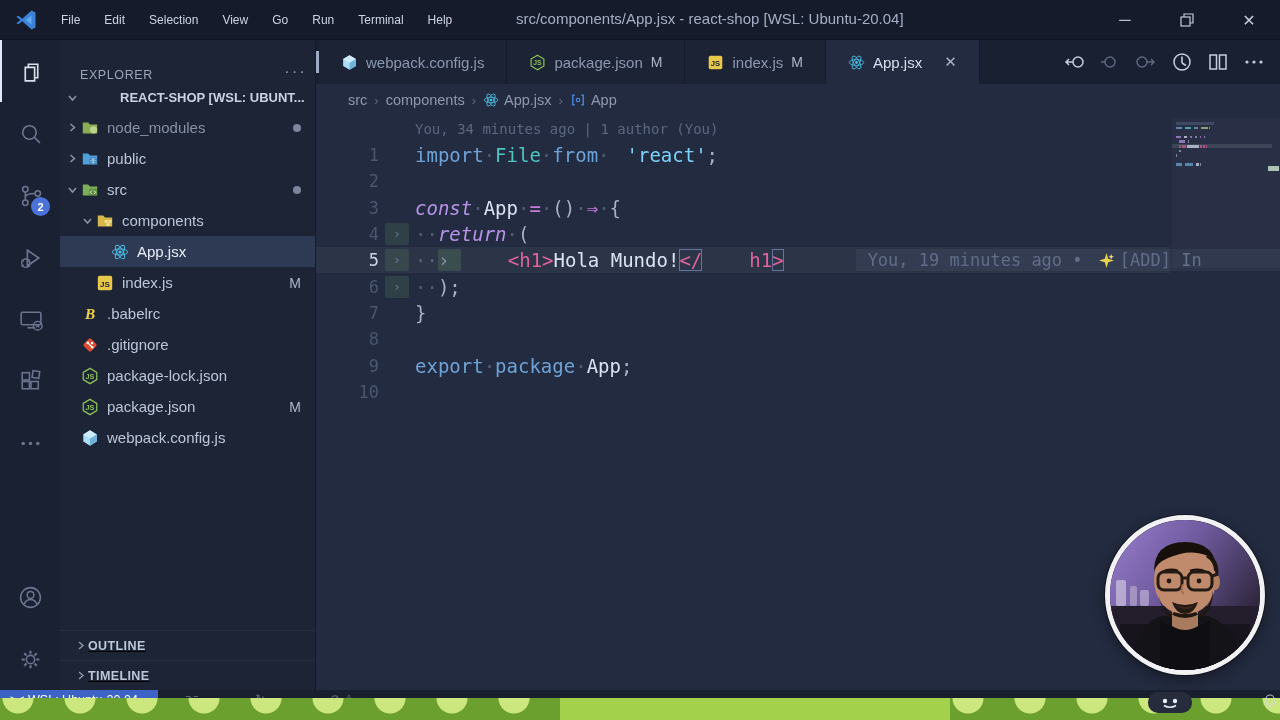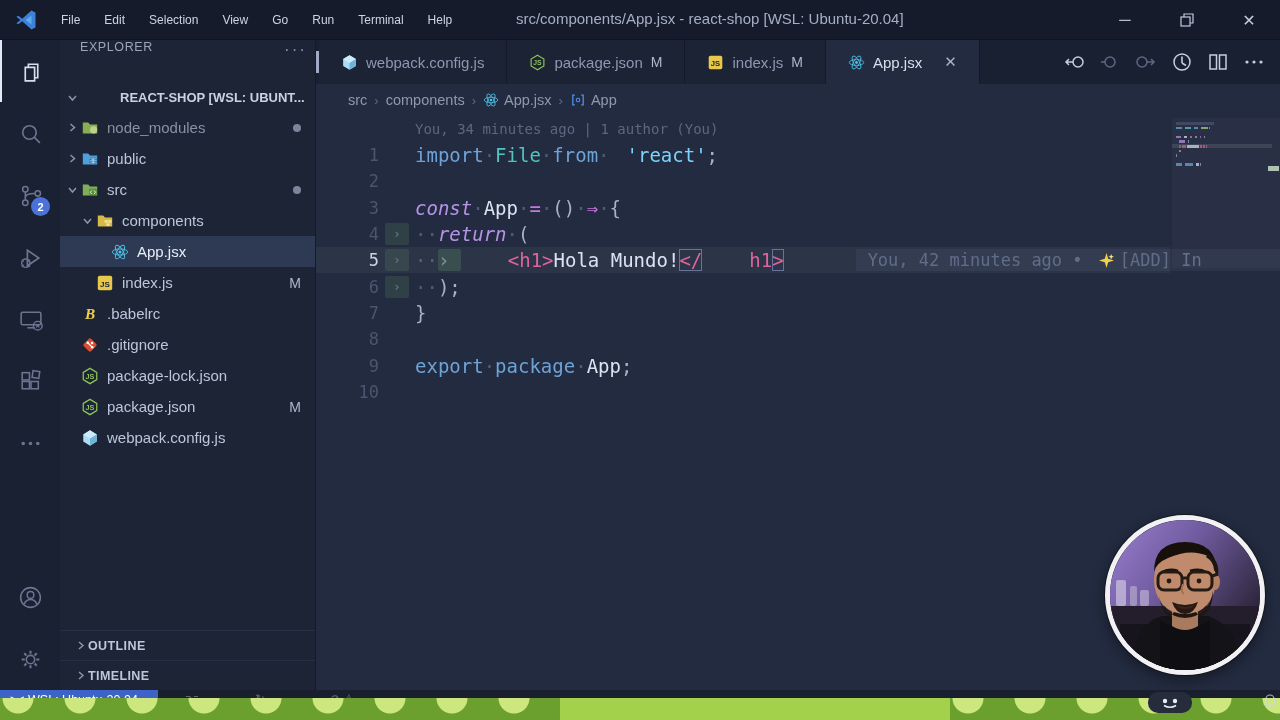--- a/index.html
+++ b/index.html
@@ -27,36 +27,36 @@
   .ab-item { width:60px; height:62px; display:flex; align-items:center; justify-content:center;
              position:relative; color:#6b7590; }
   .ab-item.active { color:#d8dfeb; border-left:2px solid #e4eaf5; }
   .ab-badge { position:absolute; right:10px; bottom:10px; min-width:19px; height:19px; border-radius:10px;
               background:#4a72d8; color:#fff; font-size:11px; font-weight:bold;
               display:flex; align-items:center; justify-content:center; padding:0 4px; }
   .ab-spacer { flex:1; }
 
   
   #sidebar { width:255px; background:#1c2435; display:flex; flex-direction:column; position:relative; }
-  #sidebar-header { height:42px; display:flex; align-items:flex-start; padding:0 8px 0 20px; }
+  #sidebar-header { height:42px; display:flex; align-items:flex-end; padding:0 8px 0 20px; }
   #sidebar-title { color:#9aa5ba; font-size:12.5px; letter-spacing:.6px; flex:1; }
   #sidebar-more { color:#8a94aa; font-size:17px; letter-spacing:2px; }
   #project-row { height:30px; display:flex; align-items:center; padding-left:4px; }
   #project-name { color:#c9d2e2; font-weight:bold; font-size:13px; white-space:nowrap;
                   overflow:hidden; text-overflow:ellipsis; width:210px;margin-left:40px; }
   .chev { width:16px; height:16px; flex:0 0 16px; display:flex; align-items:center; justify-content:center; color:#8a94aa;}
   #filetree { position:relative; }
   .tree-row { height:31px; display:flex; align-items:center; font-size:15px; color:#bcc6da; position:relative; }
   .tree-row.selected { background:#2e3a54; color:#e8edf6; }
   .tree-row.dim { color:#8791a6; }
   .tree-icon { width:20px; height:20px; flex:0 0 20px; margin-right:7px; display:flex; align-items:center; justify-content:center;}
   .tree-label { white-space:nowrap; overflow:hidden; text-overflow:ellipsis; flex:1; }
   .tree-badge { color:#aeb8cc; font-size:14px; margin-right:14px; }
   .tree-dot { width:8px; height:8px; border-radius:50%; background:#7b869c; margin-right:14px; }
-  #sidebar-bottom { position:absolute; left:0; right:0; bottom:0; }
+  #sidebar-bottom { position:absolute; left:0; right:0; bottom:0;text-decoration:underline; }
   .side-section { height:30px; border-top:1px solid #272f44; display:flex; align-items:center; padding-left:12px; }
   .side-section b { color:#bcc7d9; font-size:12.5px; letter-spacing:.4px; }
 
   
   #editor { flex:1; position:relative; background:#232b40; border-left:1px solid #141a28; overflow:hidden;}
   #tabbar { height:44px; background:#182032; display:flex; align-items:stretch; }
   .tab-edge { width:3px; height:22px; background:#9fabc4; align-self:center; }
   .tab { display:flex; align-items:center; padding:0 22px; gap:8px; font-size:15px; color:#8d98b0;
          background:#1b2334; border-right:1px solid #141a28; white-space:nowrap; }
   .tab.active { background:#232b40; color:#d8dfee; }
@@ -555,21 +555,21 @@
               <span>›</span>
             </div>
             <div class="codetext"><span class="tk-ws">··</span><span class="tk-kwi">return</span><span class="tk-ws">·</span><span class="tk-pn">(</span></div>
           </div>
           <div class="cl-row current">
             <div class="gutter">5</div>
             <div class="gmark on">
               <span>›</span>
             </div>
             <div class="codetext"><span class="tk-ws">··</span><span class="inline-mark">› </span><span class="tk-tag">&lt;h1&gt;</span><span class="tk-tx">Hola Mundo!</span><span class="tk-tagb">&lt;/</span><span class="tk-tag">h1</span><span class="tk-tagb">&gt;</span></div>
-            <div class="blame"><span>You, 42 minutes ago • </span><svg width="15" height="15" viewBox="0 0 16 16">
+            <div class="blame"><span>You, 19 minutes ago • </span><svg width="15" height="15" viewBox="0 0 16 16">
                 <path d="M8 0 L9.8 6.2 16 8 9.8 9.8 8 16 6.2 9.8 0 8 6.2 6.2 Z" fill="#ecd24b"></path>
                 <path d="M13 1 l.8 2.2 2.2 .8 -2.2 .8 -.8 2.2 -.8 -2.2 -2.2 -.8 2.2 -.8 z" fill="#f4e48a"></path>
               </svg><span>[ADD] In</span></div>
           </div>
           <div class="cl-row">
             <div class="gutter">6</div>
             <div class="gmark on">
               <span>›</span>
             </div>
             <div class="codetext"><span class="tk-ws">··</span><span class="tk-pn">);</span></div>

